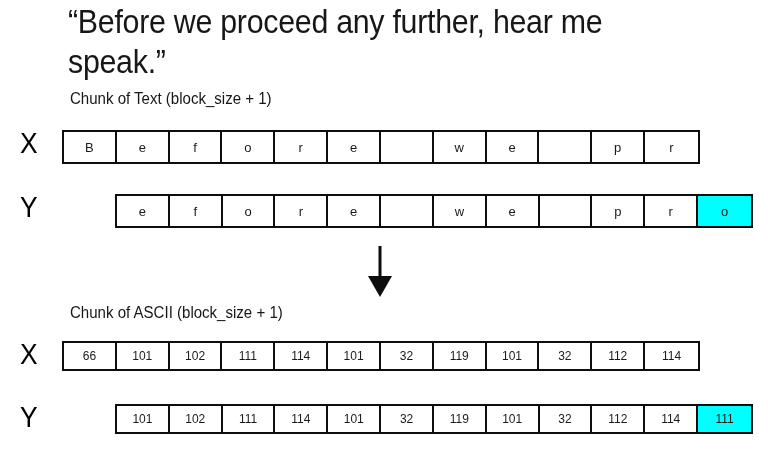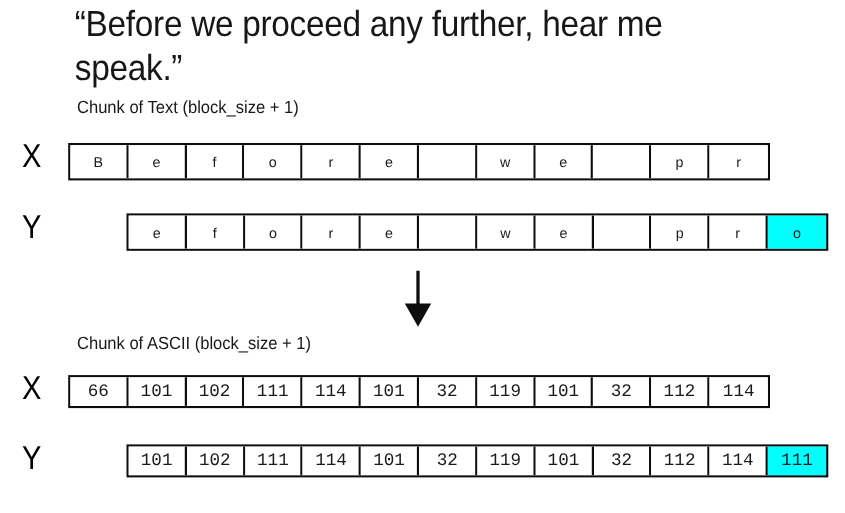--- a/index.html
+++ b/index.html
@@ -84,23 +84,22 @@
   .strip .cell:last-child { border-right: none; }
   .strip .cell.highlight { background: #00ffff; }
 
   
   .strip-text .cell {
     font-size: 13px;
     line-height: 13px;
   }
   
   .strip-ascii .cell {
-    font-size: 16px;
+    font-size: 12px;
     line-height: 14px;
-    font-family: Liberation Mono, monospace;
   }
 
   #strip-x-text  { left: 62px;  top: 130px; width: 638px; height: 34px; }
   #strip-y-text  { left: 115px; top: 194px; width: 638px; height: 34px; }
   #strip-x-ascii { left: 62px;  top: 341px; width: 638px; height: 30px; }
   #strip-y-ascii { left: 115px; top: 404px; width: 638px; height: 30px; }
 
   #strip-x-text  .cell { width: 53.16px; }
   #strip-y-text  .cell { width: 53.16px; }
   #strip-x-ascii .cell { width: 53.16px; }

